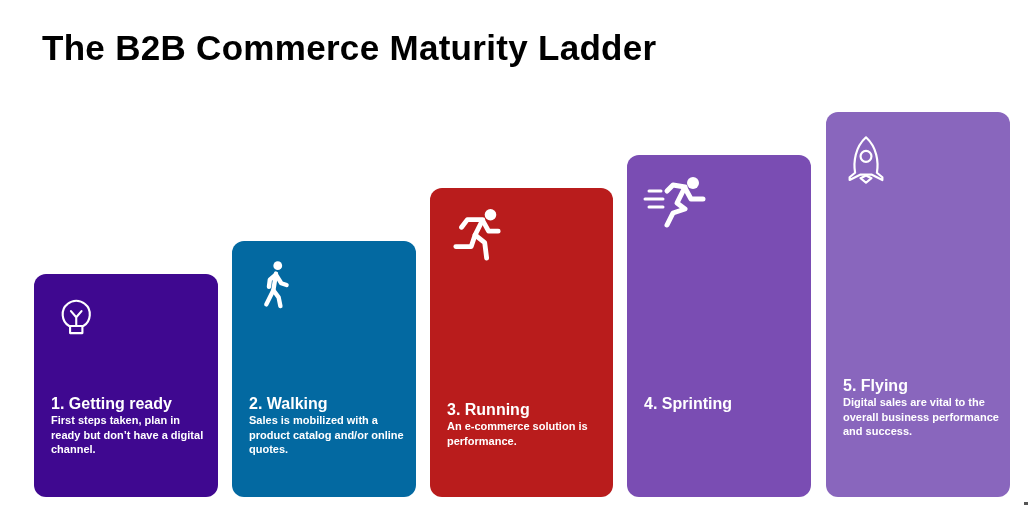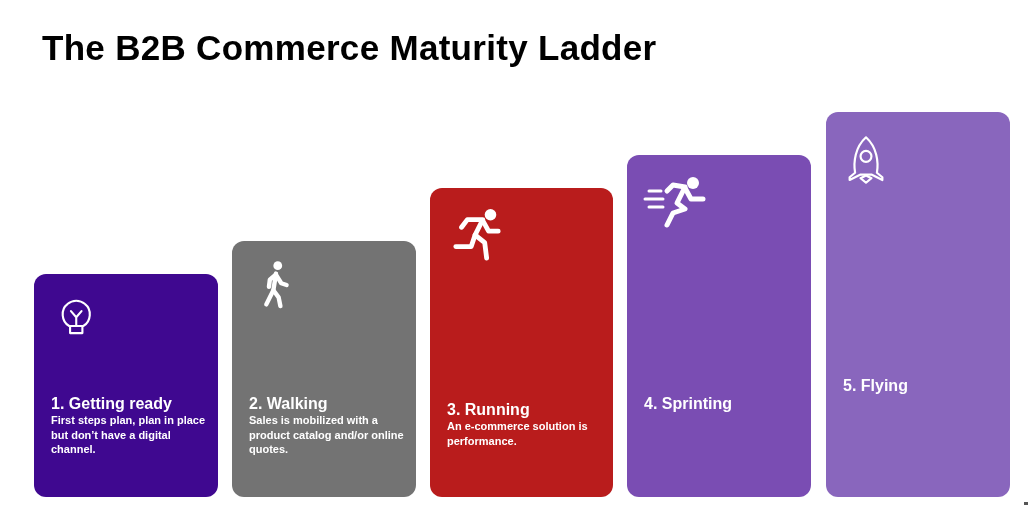--- a/index.html
+++ b/index.html
@@ -20,25 +20,25 @@
 <div class="card" style="left:34px; top:274px; width:184px; height:223px; background:#3f0890;">
   <svg class="icon" viewBox="0 0 50 50" style="left:22px; top:20px; width:44px; height:50px;">
     <g fill="none" stroke="#fff" stroke-width="2.4" stroke-linecap="round" stroke-linejoin="round">
       <path d="M15 33 C6 28 5 14 13 8 C19 3 27 3 33 8 C41 14 40 28 31 33 Z"></path>
       <path d="M17 16 L23 23 L29 16 M23 23 L23 33"></path>
       <rect x="16" y="33" width="14" height="8"></rect>
     </g>
   </svg>
   <div class="text" style="top:121px;">
     <p class="heading">1. Getting ready</p>
-    <p class="desc">First steps plan, plan in place but don’t have a digital channel.</p>
+    <p class="desc">First steps taken, plan in ready but don’t have a digital channel.</p>
   </div>
 </div>
 
-<div class="card" style="left:232px; top:241px; width:184px; height:256px; background:#737373;">
+<div class="card" style="left:232px; top:241px; width:184px; height:256px; background:#0369a1;">
   <svg class="icon" viewBox="0 0 50 60" style="left:22px; top:16px; width:44px; height:56px;">
     <circle cx="27" cy="8" r="5" fill="#fff"></circle>
     <g fill="none" stroke="#fff" stroke-width="5" stroke-linecap="round" stroke-linejoin="round">
       <path d="M25 17 L22 36 L14 52"></path>
       <path d="M22 36 L28 44 L30 54"></path>
       <path d="M25 18 L18 24 L17 32"></path>
       <path d="M26 20 L31 28 L37 30"></path>
     </g>
   </svg>
   <div class="text" style="top:154px;">
@@ -83,16 +83,17 @@
 <div class="card" style="left:826px; top:112px; width:184px; height:385px; background:#8966bd;">
   <svg class="icon" viewBox="0 0 44 56" style="left:20px; top:22px; width:40px; height:52px;">
     <g fill="none" stroke="#fff" stroke-width="2.4" stroke-linejoin="round" stroke-linecap="round">
       <path d="M22 3 C10 14 8 30 10 42 L4 47 L4 50 L16 44 L28 44 L40 50 L40 47 L34 42 C36 30 34 14 22 3 Z"></path>
       <circle cx="22" cy="24" r="6"></circle>
       <path d="M16 48 L22 53 L28 48 L22 45 Z"></path>
     </g>
   </svg>
   <div class="text" style="top:265px;">
     <p class="heading">5. Flying</p>
+    <p class="desc">Digital sales are vital to the overall business performance and success.</p>
   </div>
 </div>
 
 <div class="corner"></div>
 
 </body></html>

